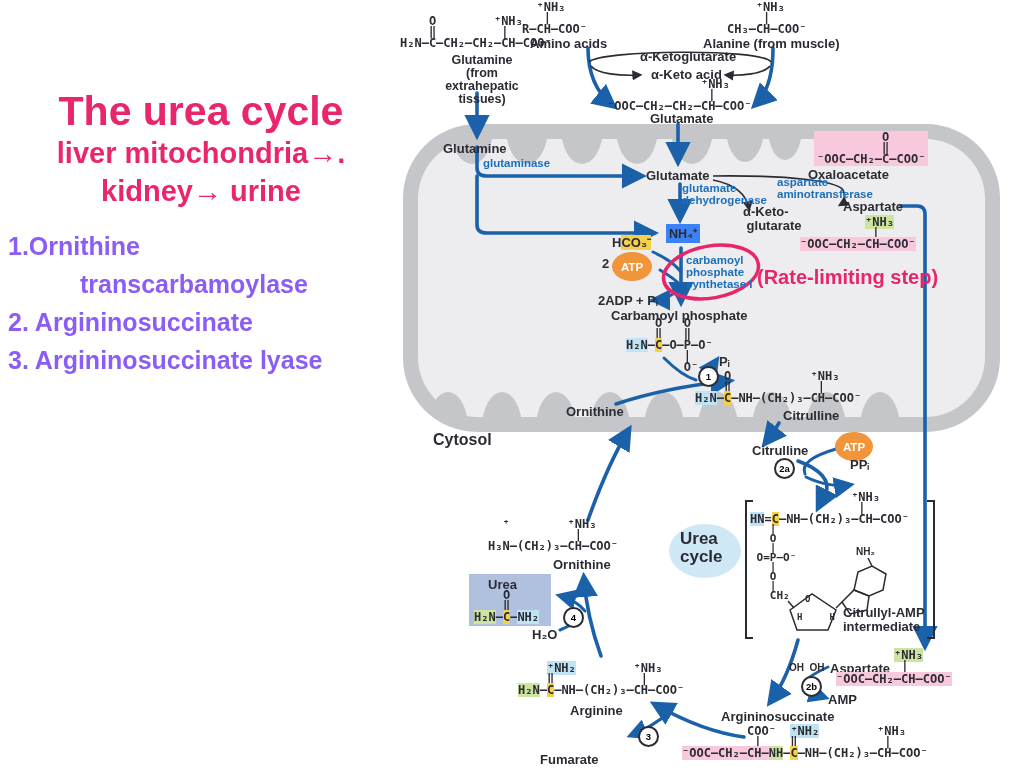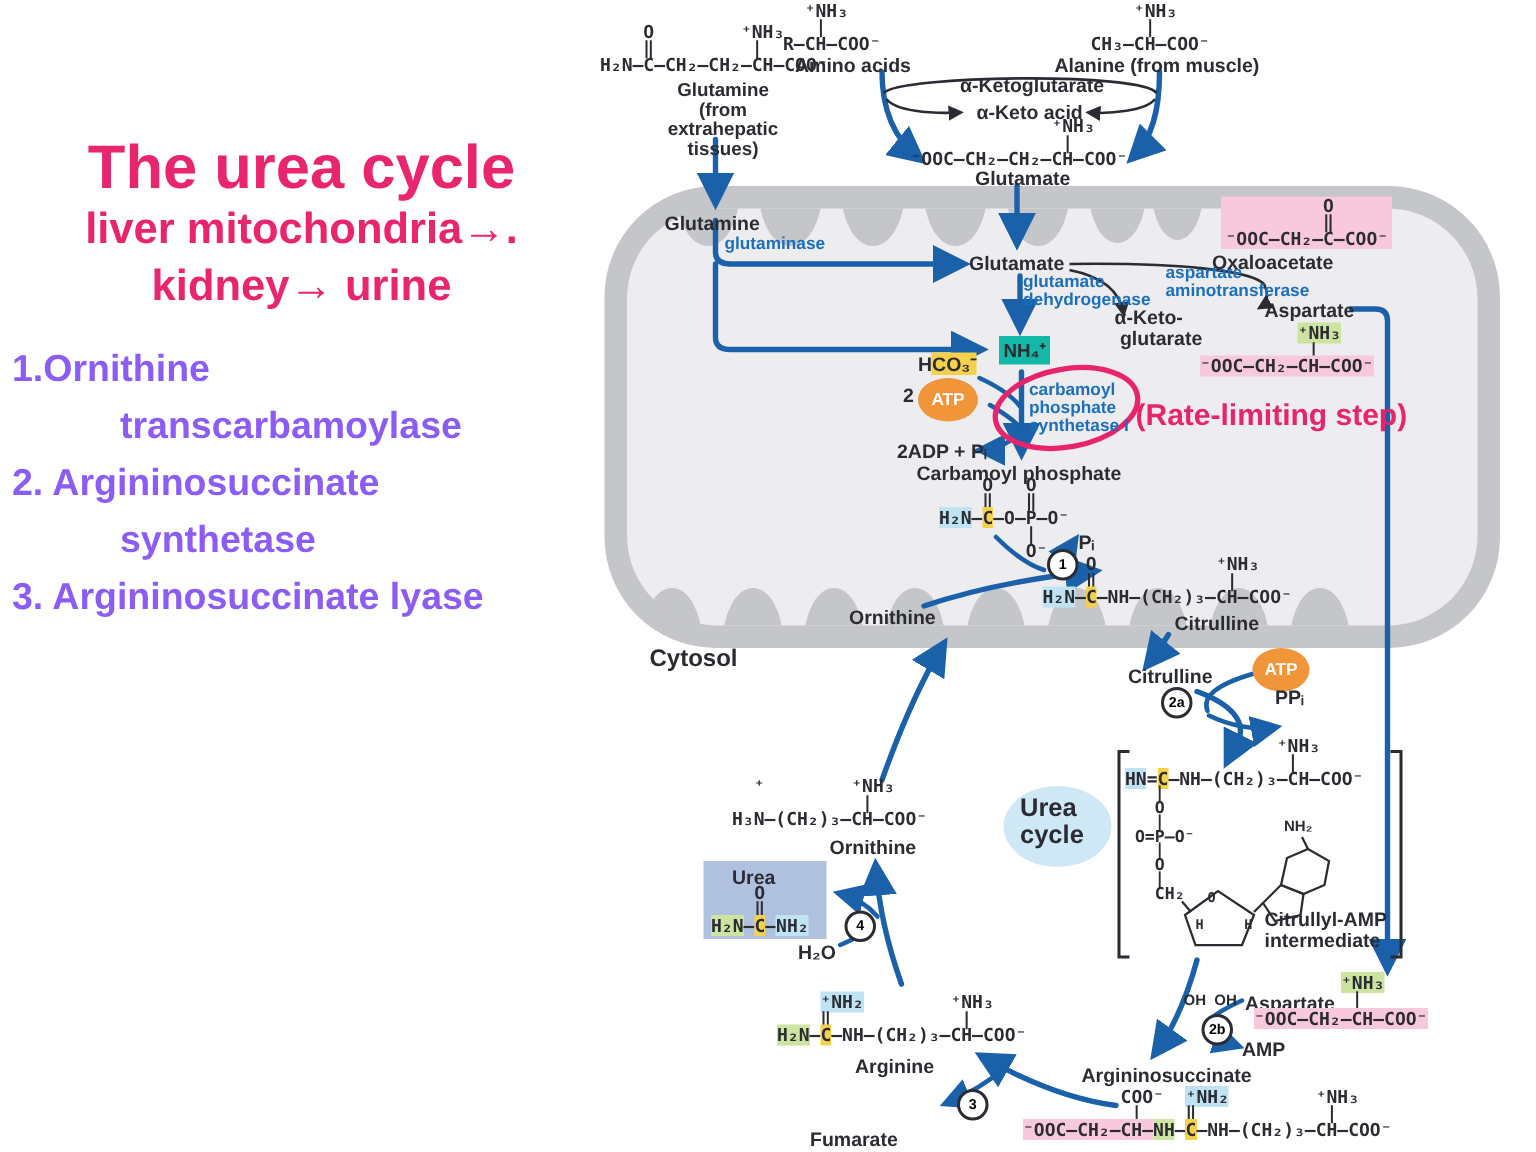--- a/index.html
+++ b/index.html
@@ -14,21 +14,21 @@
   .tail{font-size:11px}
   .tail .ln{height:9.5px;line-height:9.5px}
   .lbl{font-weight:bold;font-size:13px;line-height:13.5px}
   .lbl-md{font-weight:bold;font-size:12.5px;line-height:13px}
   .lbl-lg{font-weight:bold;font-size:16px;line-height:17px}
   .enz{font-weight:bold;font-size:11.5px;line-height:12px;color:#1c6fbc}
   .ctr{text-align:center}
   .w90{width:92px}.w134{width:134px}
   .rate{font-weight:bold;font-size:20px;color:#e8246d}
   .cycle-lbl{font-weight:bold;font-size:17px;line-height:18px}
-  .nh4{font-weight:bold;font-size:12.5px;background:#14b8a6;padding:1px 3px}
+  .nh4{font-weight:bold;font-size:12.5px;background:#3b82f6;padding:1px 3px}
   .hb{background:#bfe3f3}.hy{background:#f5d14b}.hg{background:#cde4a0}.hp{background:#f8c8dc}
   .bgp{background:#f8c8dc;padding:1px 3px}
   .tiny{font-family:"DejaVu Sans Mono",monospace;font-size:9px;font-weight:bold}
   .tinyb{font-weight:bold;font-size:10px}
   .badge{position:absolute;display:flex;align-items:center;justify-content:center}
   .numc{width:17px;height:17px;border:2px solid #2b2b33;border-radius:50%;background:#fff;
         font-weight:bold;font-size:9.5px}
   .atp{background:#f0953a;border-radius:50%;color:#fff;font-weight:bold;font-size:11.5px}
   .ureabox{background:#b0c1e0}
   .left-col{position:absolute;left:0;top:88px;width:402px;text-align:center}
@@ -209,21 +209,20 @@
     <div class="title">The urea cycle</div>
     <div class="subtitle">liver mitochondria→.</div>
     <div class="subtitle">kidney→ urine</div>
     <ol id="enzyme-list">
         <li>
           <div>1.Ornithine</div>
           <div class="l2">transcarbamoylase</div>
         </li>
         <li>
           <div>2. Argininosuccinate</div>
-          <div class="l2">synthetase</div>
         </li>
         <li>
           <div>3. Argininosuccinate lyase</div>
         </li>
       </ol>
   </div>
 
 </div>
 
 </body></html>

